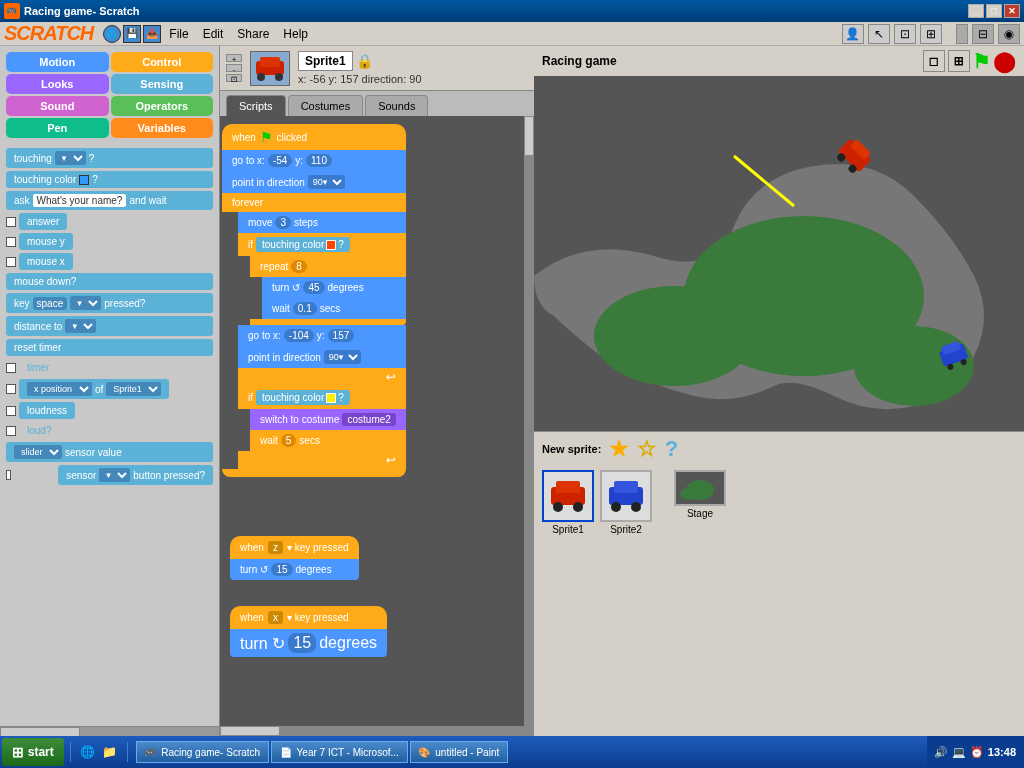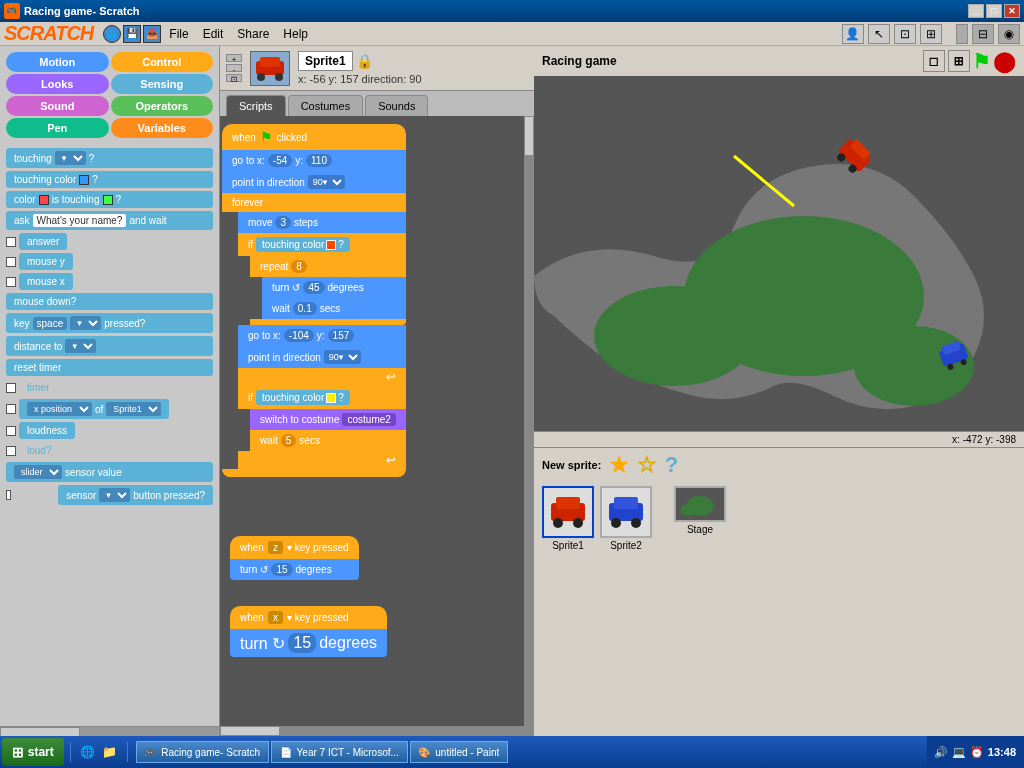--- a/index.html
+++ b/index.html
@@ -57,21 +57,21 @@
     .block-categories {
       display: grid;
       grid-template-columns: 1fr 1fr;
       gap: 2px;
       padding: 6px;
       background: #c8c8c8;
     }
     .cat-btn {
       padding: 4px 6px;
       border: none;
-      border-radius: 10px;
+      border-radius: 5px;
       font-size: 11px;
       font-weight: bold;
       cursor: pointer;
       text-align: center;
     }
     .cat-motion { background: #4c97ff; color: white; }
     .cat-control { background: #ffab19; color: white; }
     .cat-looks { background: #9966ff; color: white; }
     .cat-sensing { background: #5cb1d6; color: white; }
     .cat-sound { background: #cf63cf; color: white; }
@@ -411,23 +411,20 @@
     <div class="blocks-list">
 
       <div class="block block-sensing">
         touching <select class="block-dropdown"><option>▾</option></select> ?
       </div>
 
       <div class="block block-sensing">
         touching color <span class="block-color-square" style="background:#3399ff;"></span> ?
       </div>
 
-      <div class="block block-sensing">
-        color <span class="block-color-square" style="background:#ff4444;"></span> is touching <span class="block-color-square" style="background:#44ff44;"></span> ?
-      </div>
 
       <div class="ask-block">
         ask <span class="ask-input">What's your name?</span> and wait
       </div>
 
       <div style="display:flex;align-items:center;gap:3px;">
         <span class="block-checkbox"></span>
         <div class="block block-answer">answer</div>
       </div>
 
@@ -663,21 +660,20 @@
 
         <g transform="translate(420,280) rotate(-20)">
           <rect x="-13" y="-9" width="26" height="16" fill="#2244cc" rx="3"></rect>
           <rect x="-9" y="-13" width="18" height="9" fill="#3355dd" rx="2"></rect>
           <circle cx="-7" cy="9" r="3" fill="#222"></circle>
           <circle cx="7" cy="9" r="3" fill="#222"></circle>
         </g>
       </svg>
     </div>
 
-    <div class="stage-coords">x: -472  y: -398</div>
 
     <div class="sprite-panel">
       <div class="sprite-panel-header">
         <span>New sprite:</span>
         <span style="font-size:22px;cursor:pointer;color:#ffaa00;">★</span>
         <span style="font-size:22px;cursor:pointer;color:#ddaa00;">☆</span>
         <span style="font-size:22px;cursor:pointer;color:#5cb1d6;">?</span>
       </div>
       <div class="sprites-row">
 

